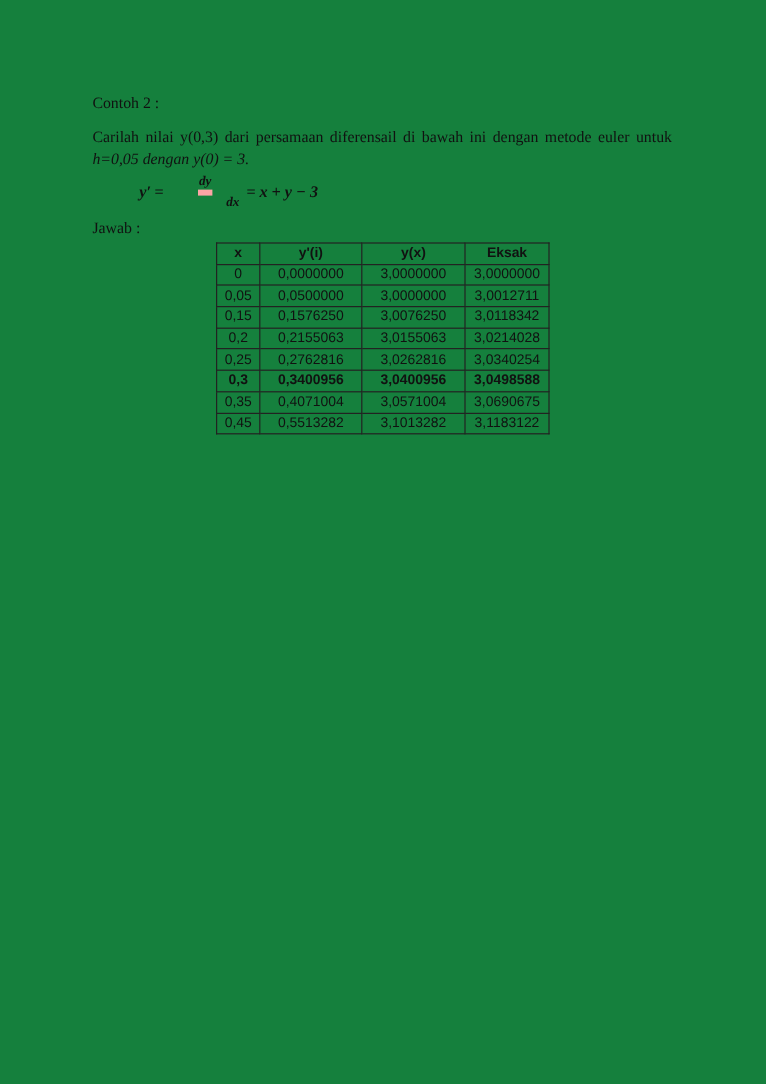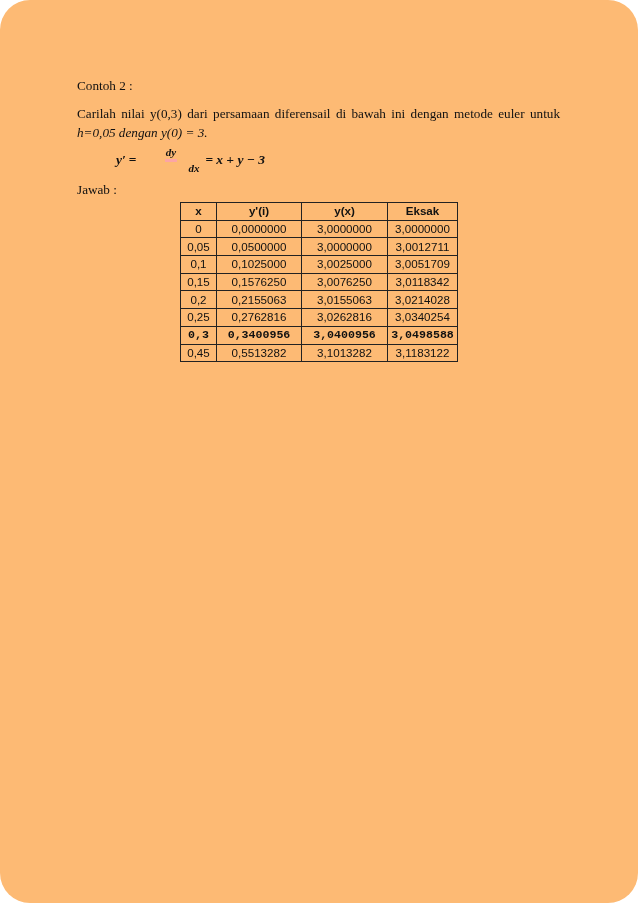--- a/index.html
+++ b/index.html
@@ -12,22 +12,21 @@
       height: 903px;
       position: relative;
       overflow: hidden;
       font-family: "Liberation Serif", "DejaVu Serif", serif;
       color: #111111;
     }
     .page {
       position: absolute;
       left: 0; top: 0;
       width: 638px; height: 903px;
-      background: #fdba74;
-      border-radius: 30px;
+      background: #15803d;
     }
     .line {
       position: absolute;
       left: 77px;
       font-size: 13.2px;
       line-height: 16px;
       white-space: nowrap;
     }
     .justified {
       width: 483px;
@@ -50,21 +49,21 @@
     .equation .frac {
       display: inline-flex;
       flex-direction: column;
       align-items: center;
       margin: 0 3px;
       font-size: 11px;
       line-height: 11px;
     }
     .equation .frac .num {
       padding: 0 1px 1px 1px;
-      border-bottom: 3px solid #fca5a5;
+      border-bottom: 5px solid #fca5a5;
     }
     .equation .frac .den {
       padding-top: 1px;
       margin-left: 46px;
     }
     .equation .op {
       margin: 0 3px;
       font-style: normal;
     }
     table.result {
@@ -81,21 +80,20 @@
       height: 16.7px;
       padding: 0;
       text-align: center;
       line-height: 16px;
     }
     table.result th {
       font-weight: bold;
     }
     table.result tr.highlight td {
       font-weight: bold;
-      font-family: Liberation Mono, monospace;
     }
     col.c0 { width: 36px; }
     col.c1 { width: 85px; }
     col.c2 { width: 86px; }
     col.c3 { width: 70px; }
   </style>
 </head>
 <body>
 
 <div class="page">
@@ -141,26 +139,20 @@
         <td>3,0000000</td>
         <td>3,0000000</td>
       </tr>
       <tr>
         <td>0,05</td>
         <td>0,0500000</td>
         <td>3,0000000</td>
         <td>3,0012711</td>
       </tr>
       <tr>
-        <td>0,1</td>
-        <td>0,1025000</td>
-        <td>3,0025000</td>
-        <td>3,0051709</td>
-      </tr>
-      <tr>
         <td>0,15</td>
         <td>0,1576250</td>
         <td>3,0076250</td>
         <td>3,0118342</td>
       </tr>
       <tr>
         <td>0,2</td>
         <td>0,2155063</td>
         <td>3,0155063</td>
         <td>3,0214028</td>
@@ -171,20 +163,26 @@
         <td>3,0262816</td>
         <td>3,0340254</td>
       </tr>
       <tr class="highlight">
         <td>0,3</td>
         <td>0,3400956</td>
         <td>3,0400956</td>
         <td>3,0498588</td>
       </tr>
       <tr>
+        <td>0,35</td>
+        <td>0,4071004</td>
+        <td>3,0571004</td>
+        <td>3,0690675</td>
+      </tr>
+      <tr>
         <td>0,45</td>
         <td>0,5513282</td>
         <td>3,1013282</td>
         <td>3,1183122</td>
       </tr>
     </tbody>
   </table>
 
 </div>
 

